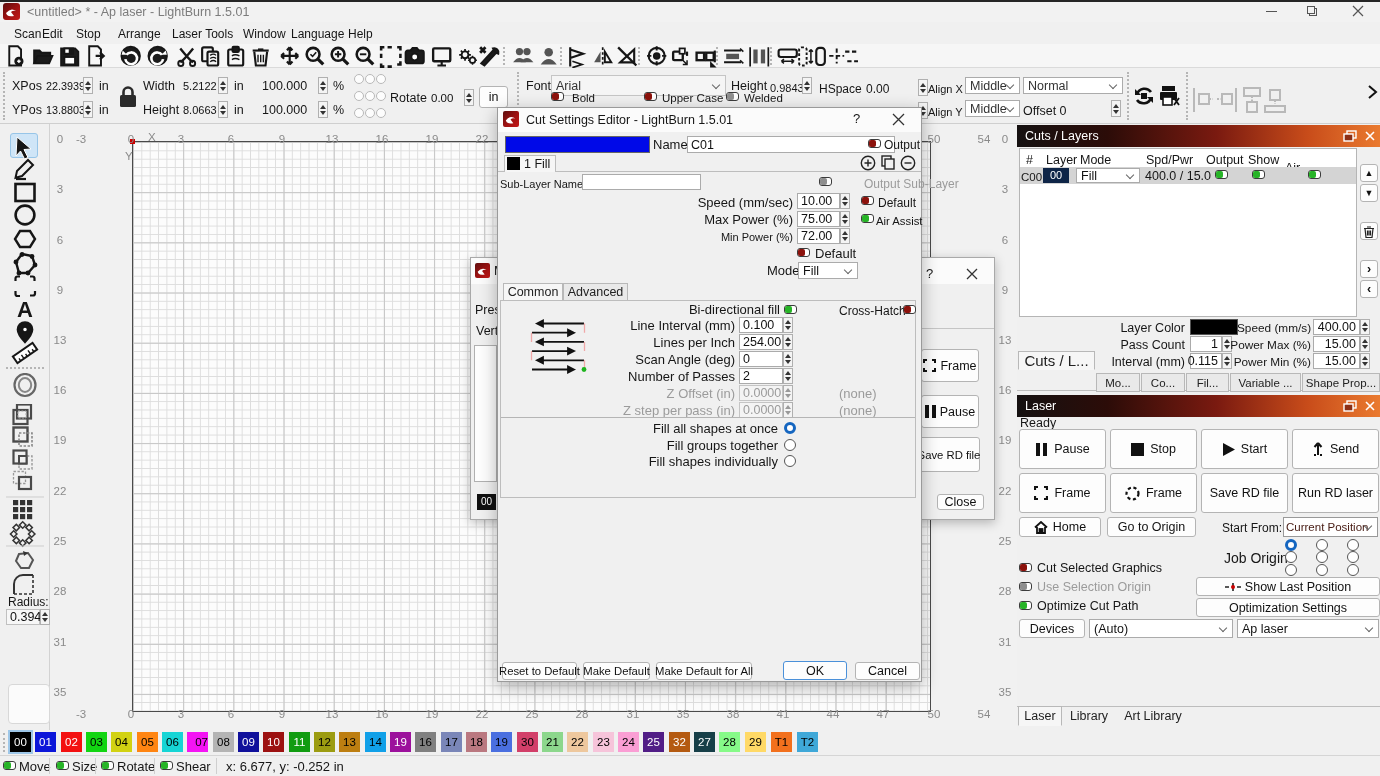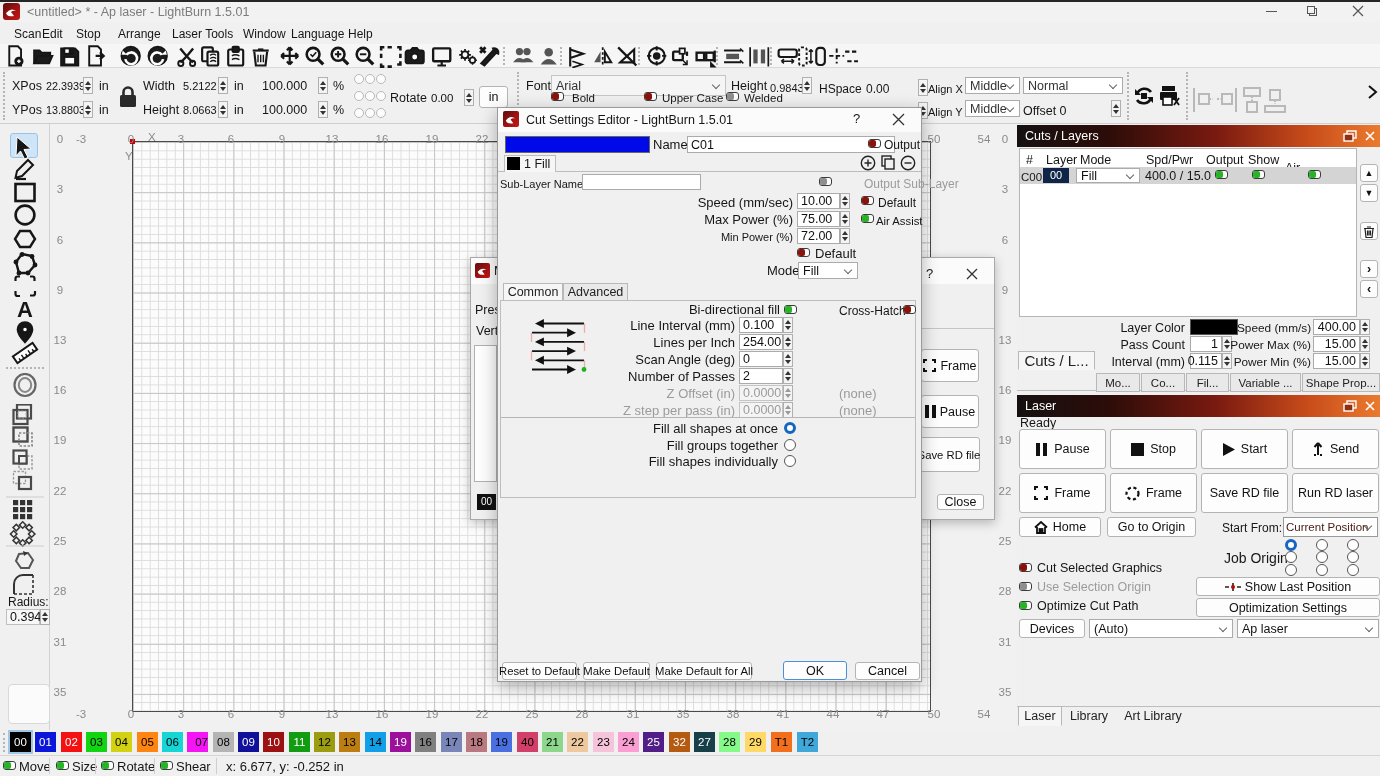--- a/index.html
+++ b/index.html
@@ -859,21 +859,21 @@
 <div class="ab" style="left:263px;top:732px;width:21px;height:20px;background:#9c1111;color:#fff;font-size:11.5px;text-align:center;line-height:20px">10</div>
 <div class="ab" style="left:289px;top:732px;width:21px;height:20px;background:#119c11;color:#fff;font-size:11.5px;text-align:center;line-height:20px">11</div>
 <div class="ab" style="left:314px;top:732px;width:21px;height:20px;background:#9c9c11;color:#000;font-size:11.5px;text-align:center;line-height:20px">12</div>
 <div class="ab" style="left:339px;top:732px;width:21px;height:20px;background:#bd7e11;color:#000;font-size:11.5px;text-align:center;line-height:20px">13</div>
 <div class="ab" style="left:365px;top:732px;width:21px;height:20px;background:#11a0e8;color:#000;font-size:11.5px;text-align:center;line-height:20px">14</div>
 <div class="ab" style="left:390px;top:732px;width:21px;height:20px;background:#9c119c;color:#fff;font-size:11.5px;text-align:center;line-height:20px">19</div>
 <div class="ab" style="left:415px;top:732px;width:21px;height:20px;background:#808080;color:#000;font-size:11.5px;text-align:center;line-height:20px">16</div>
 <div class="ab" style="left:441px;top:732px;width:21px;height:20px;background:#7a86b8;color:#000;font-size:11.5px;text-align:center;line-height:20px">17</div>
 <div class="ab" style="left:466px;top:732px;width:21px;height:20px;background:#ba7880;color:#000;font-size:11.5px;text-align:center;line-height:20px">18</div>
 <div class="ab" style="left:491px;top:732px;width:21px;height:20px;background:#4a6fe0;color:#000;font-size:11.5px;text-align:center;line-height:20px">19</div>
-<div class="ab" style="left:517px;top:732px;width:21px;height:20px;background:#d23f69;color:#000;font-size:11.5px;text-align:center;line-height:20px">40</div>
+<div class="ab" style="left:517px;top:732px;width:21px;height:20px;background:#d23f69;color:#000;font-size:11.5px;text-align:center;line-height:20px">30</div>
 <div class="ab" style="left:542px;top:732px;width:21px;height:20px;background:#8cd78c;color:#000;font-size:11.5px;text-align:center;line-height:20px">21</div>
 <div class="ab" style="left:567px;top:732px;width:21px;height:20px;background:#eec89e;color:#000;font-size:11.5px;text-align:center;line-height:20px">22</div>
 <div class="ab" style="left:593px;top:732px;width:21px;height:20px;background:#f6c4da;color:#000;font-size:11.5px;text-align:center;line-height:20px">23</div>
 <div class="ab" style="left:618px;top:732px;width:21px;height:20px;background:#fa9ed4;color:#000;font-size:11.5px;text-align:center;line-height:20px">24</div>
 <div class="ab" style="left:643px;top:732px;width:21px;height:20px;background:#511d86;color:#fff;font-size:11.5px;text-align:center;line-height:20px">25</div>
 <div class="ab" style="left:669px;top:732px;width:21px;height:20px;background:#b45a11;color:#fff;font-size:11.5px;text-align:center;line-height:20px">32</div>
 <div class="ab" style="left:694px;top:732px;width:21px;height:20px;background:#173f48;color:#fff;font-size:11.5px;text-align:center;line-height:20px">27</div>
 <div class="ab" style="left:719px;top:732px;width:21px;height:20px;background:#86fa88;color:#000;font-size:11.5px;text-align:center;line-height:20px">28</div>
 <div class="ab" style="left:745px;top:732px;width:21px;height:20px;background:#ffd966;color:#000;font-size:11.5px;text-align:center;line-height:20px">29</div>
 <div class="ab" style="left:771px;top:732px;width:21px;height:20px;background:#f2701d;color:#000;font-size:11.5px;text-align:center;line-height:20px">T1</div>

